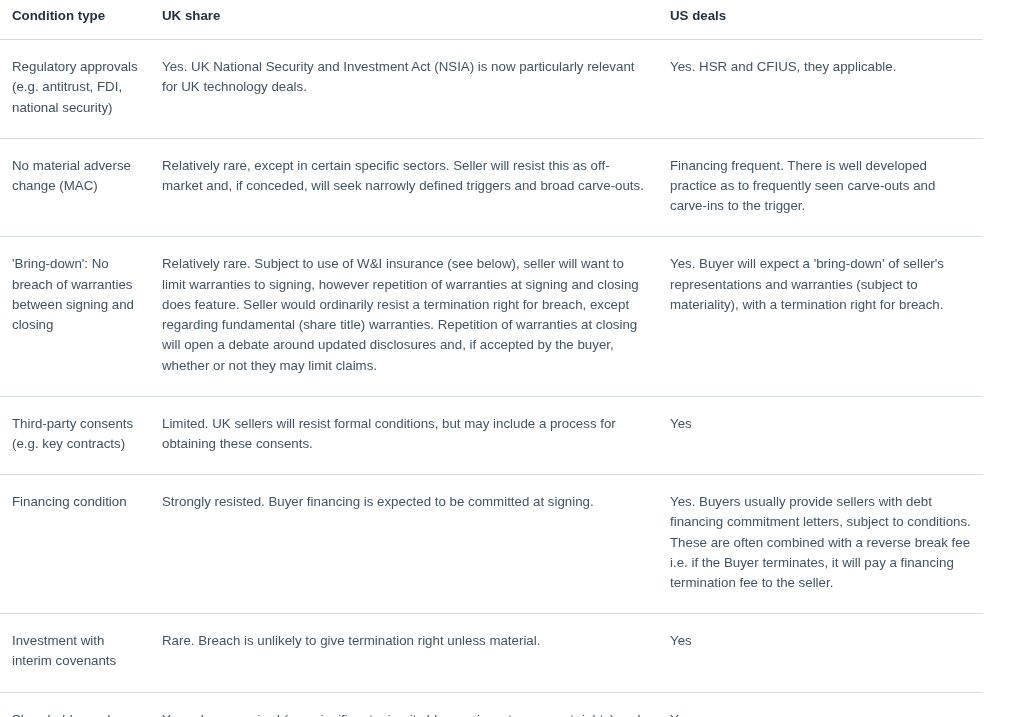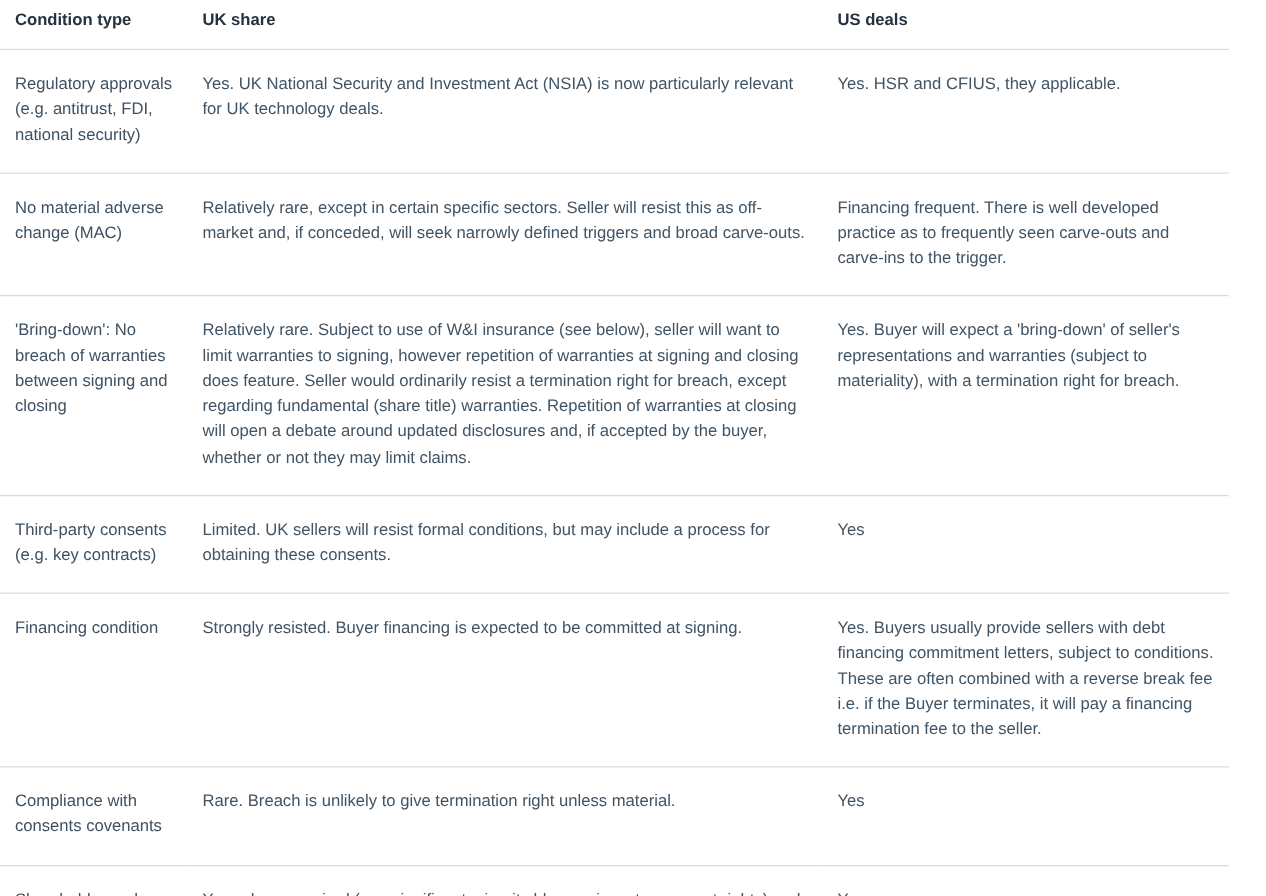--- a/index.html
+++ b/index.html
@@ -103,21 +103,21 @@
         <td class="col-condition">Third-party consents (e.g. key contracts)</td>
         <td>Limited. UK sellers will resist formal conditions, but may include a process for obtaining these consents.</td>
         <td>Yes</td>
       </tr>
       <tr>
         <td class="col-condition">Financing condition</td>
         <td>Strongly resisted. Buyer financing is expected to be committed at signing.</td>
         <td>Yes. Buyers usually provide sellers with debt financing commitment letters, subject to conditions. These are often combined with a reverse break fee i.e. if the Buyer terminates, it will pay a financing termination fee to the seller.</td>
       </tr>
       <tr>
-        <td class="col-condition">Compliance with consents covenants</td>
+        <td class="col-condition">Investment with interim covenants</td>
         <td>Rare. Breach is unlikely to give termination right unless material.</td>
         <td>Yes</td>
       </tr>
       <tr>
         <td class="col-condition">Shareholder and board approvals</td>
         <td>Yes, where required (e.g. significant minority blocs or investor consent rights) and not already obtained.</td>
         <td>Yes</td>
       </tr>
     </tbody>
   </table>

